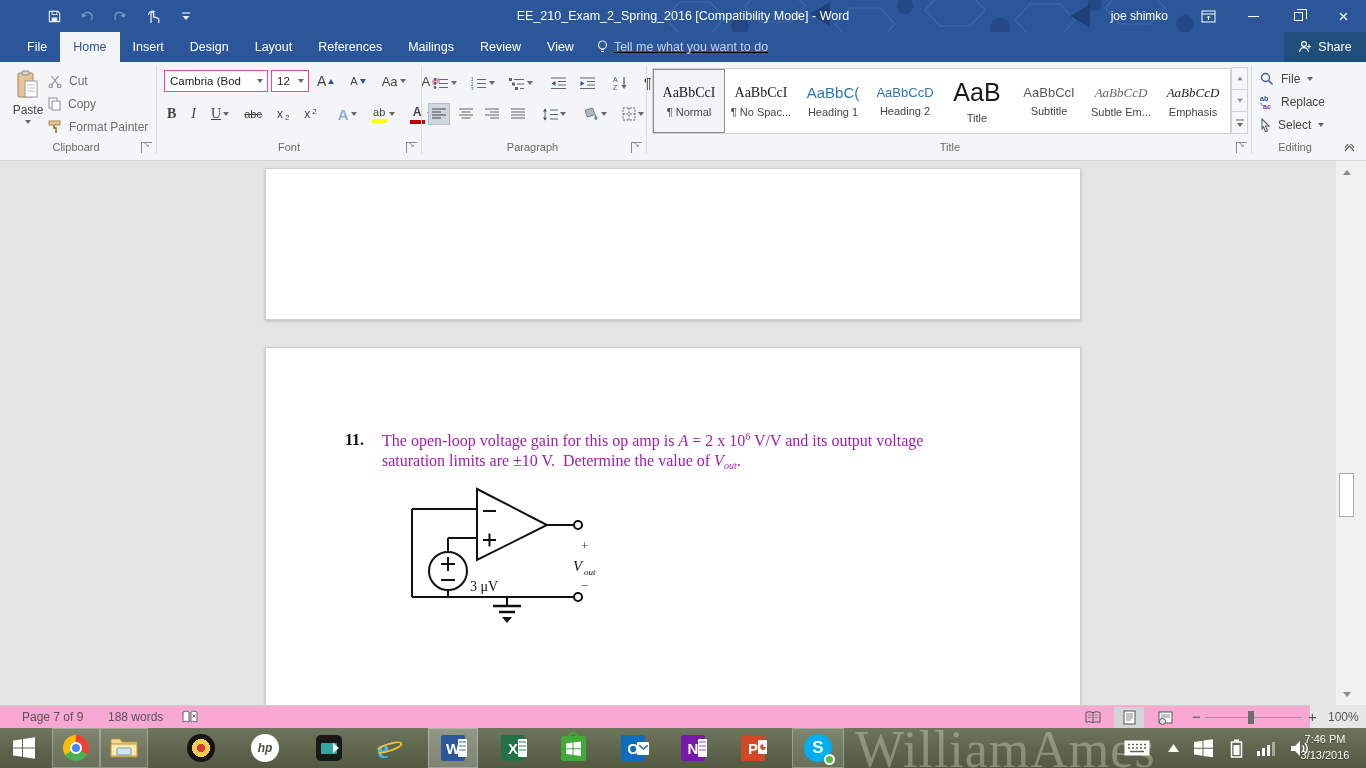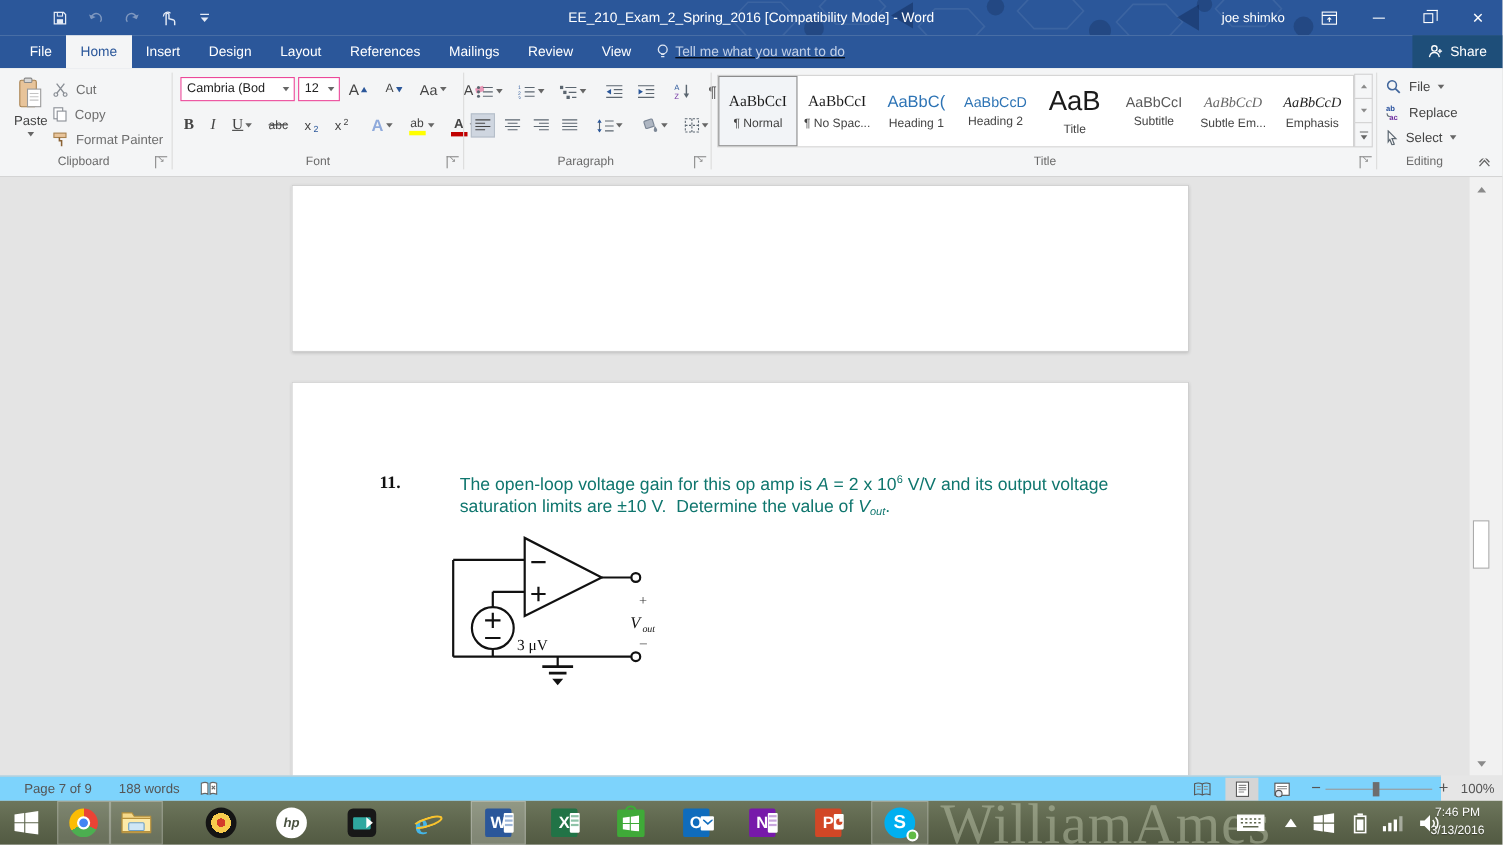--- a/index.html
+++ b/index.html
@@ -72,40 +72,40 @@
                    justify-content:center; font-size:7px; color:#666; margin-top:-1px; }
 
   
   #docarea { left:0; top:161px; width:1366px; height:544px; background:#e4e4e4; overflow:hidden; }
   .page { position:absolute; left:265px; width:816px; background:#fff; border:1px solid #cfcfcf;
           box-shadow:0 1px 3px rgba(0,0,0,.18); }
   #page1 { top:7px; height:152px; }
   #page2 { top:173px; height:380px;margin-top:13px; }
   #q-num { position:absolute; left:79px; top:83px; font-family:"Liberation Serif", serif; font-size:16px;
            font-weight:bold; color:#111; }
-  .qline { position:absolute; left:152px; font-family:Liberation Sans, sans-serif; font-size:16px;
-           color:#0f766e; white-space:nowrap; }
+  .qline { position:absolute; left:116px; font-family:Liberation Serif, serif; font-size:16px;
+           color:#a21caf; white-space:nowrap; }
   #qline1 { top:83px; } #qline2 { top:104px; }
   .qi { font-style:italic; }
   .qsup { font-size:10px; vertical-align:6px; }
   .qsub { font-size:10px; vertical-align:-3px; font-style:italic; }
   #circuit { position:absolute; left:131px; top:130px; }
 
   
   #vscroll { position:absolute; left:1336px; top:0; width:30px; height:544px; background:#f1f1f1; }
   .sarrow { position:absolute; left:3px; width:15px; height:16px; display:flex; align-items:center;
             justify-content:center; }
   .tri-up { width:0;height:0;border-left:4px solid transparent;border-right:4px solid transparent;
             border-bottom:5px solid #8a8a8a; }
   .tri-dn { width:0;height:0;border-left:4px solid transparent;border-right:4px solid transparent;
             border-top:5px solid #8a8a8a; }
   #sthumb { position:absolute; left:3px; top:312px; width:15px; height:44px; background:#fff; border:1px solid #ababab; }
 
   
-  #statusbar { left:0; top:705px; width:1310px; height:23px; background:#7dd3fc; border-top:1px solid #cfcfcf;
+  #statusbar { left:0; top:705px; width:1310px; height:23px; background:#f9a8d4; border-top:1px solid #cfcfcf;
                font-size:12px; color:#555; }
   #statusbar .sitem { position:absolute; top:0; height:22px; line-height:22px; }
   .viewbtn { position:absolute; top:1px; width:30px; height:21px; display:flex; align-items:center; justify-content:center; }
   .viewbtn.active { background:#d5d5d5; }
   #zoom-track { position:absolute; left:1205px; top:11px; width:97px; height:1px; background:#9a9a9a; }
   #zoom-thumb { position:absolute; left:1248px; top:5px; width:6px; height:13px; background:#6d6d6d; }
   .zoomsign { position:absolute; top:0; height:22px; line-height:22px; font-size:15px; color:#555; }
 
   
   #taskbar { left:0; top:728px; width:1366px; height:40px;

